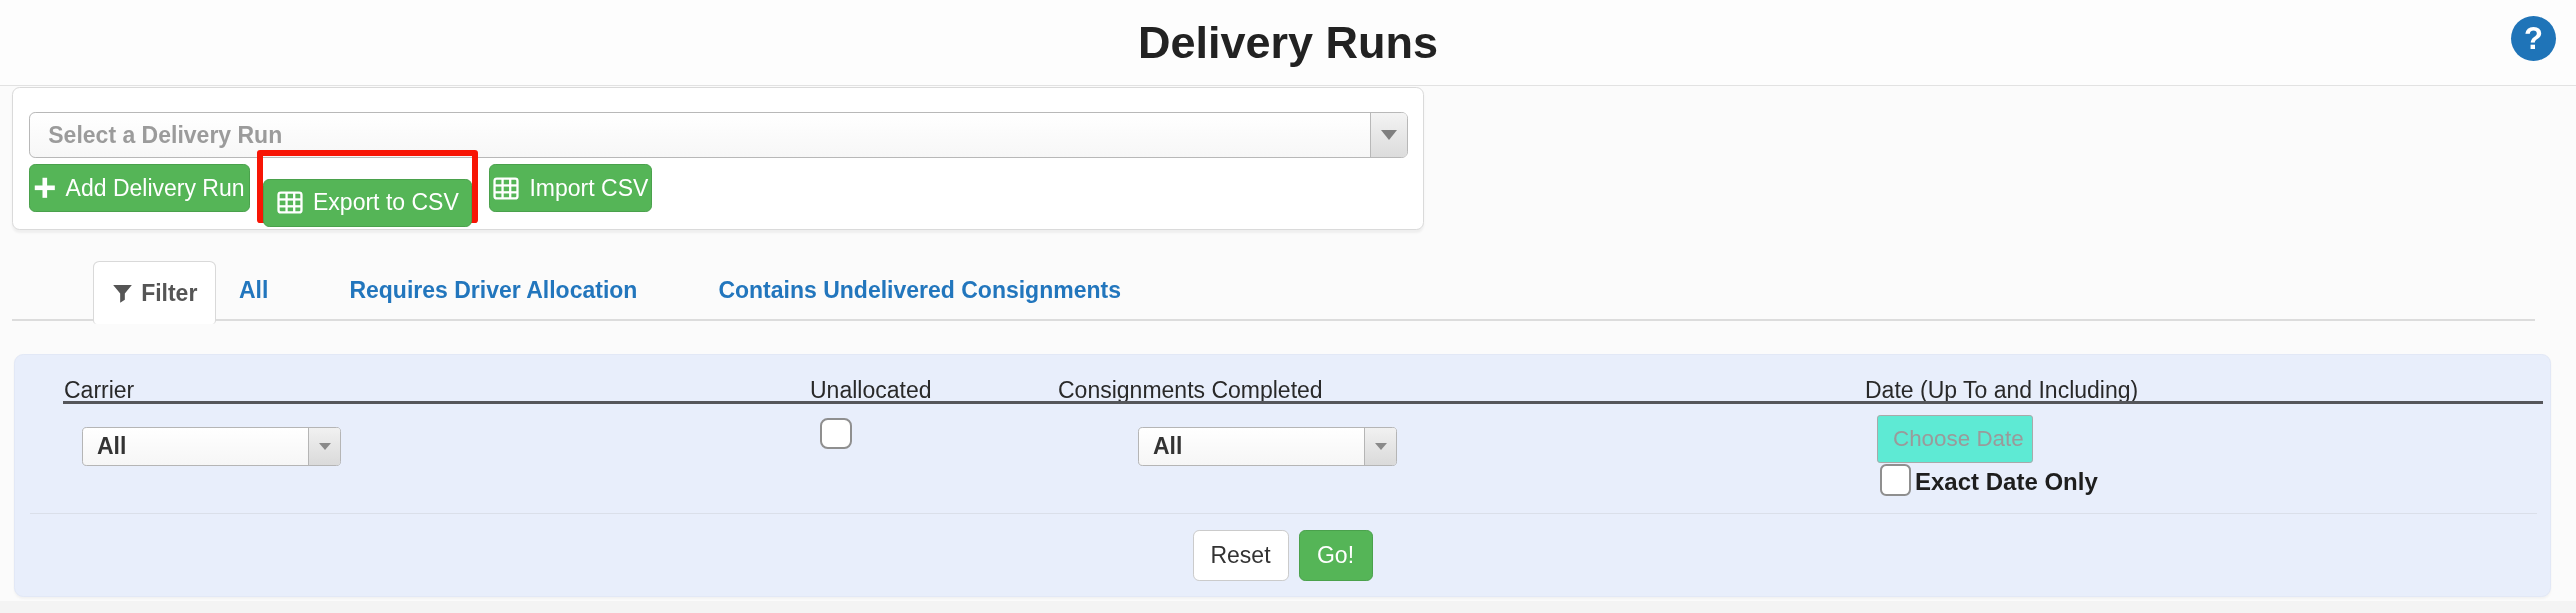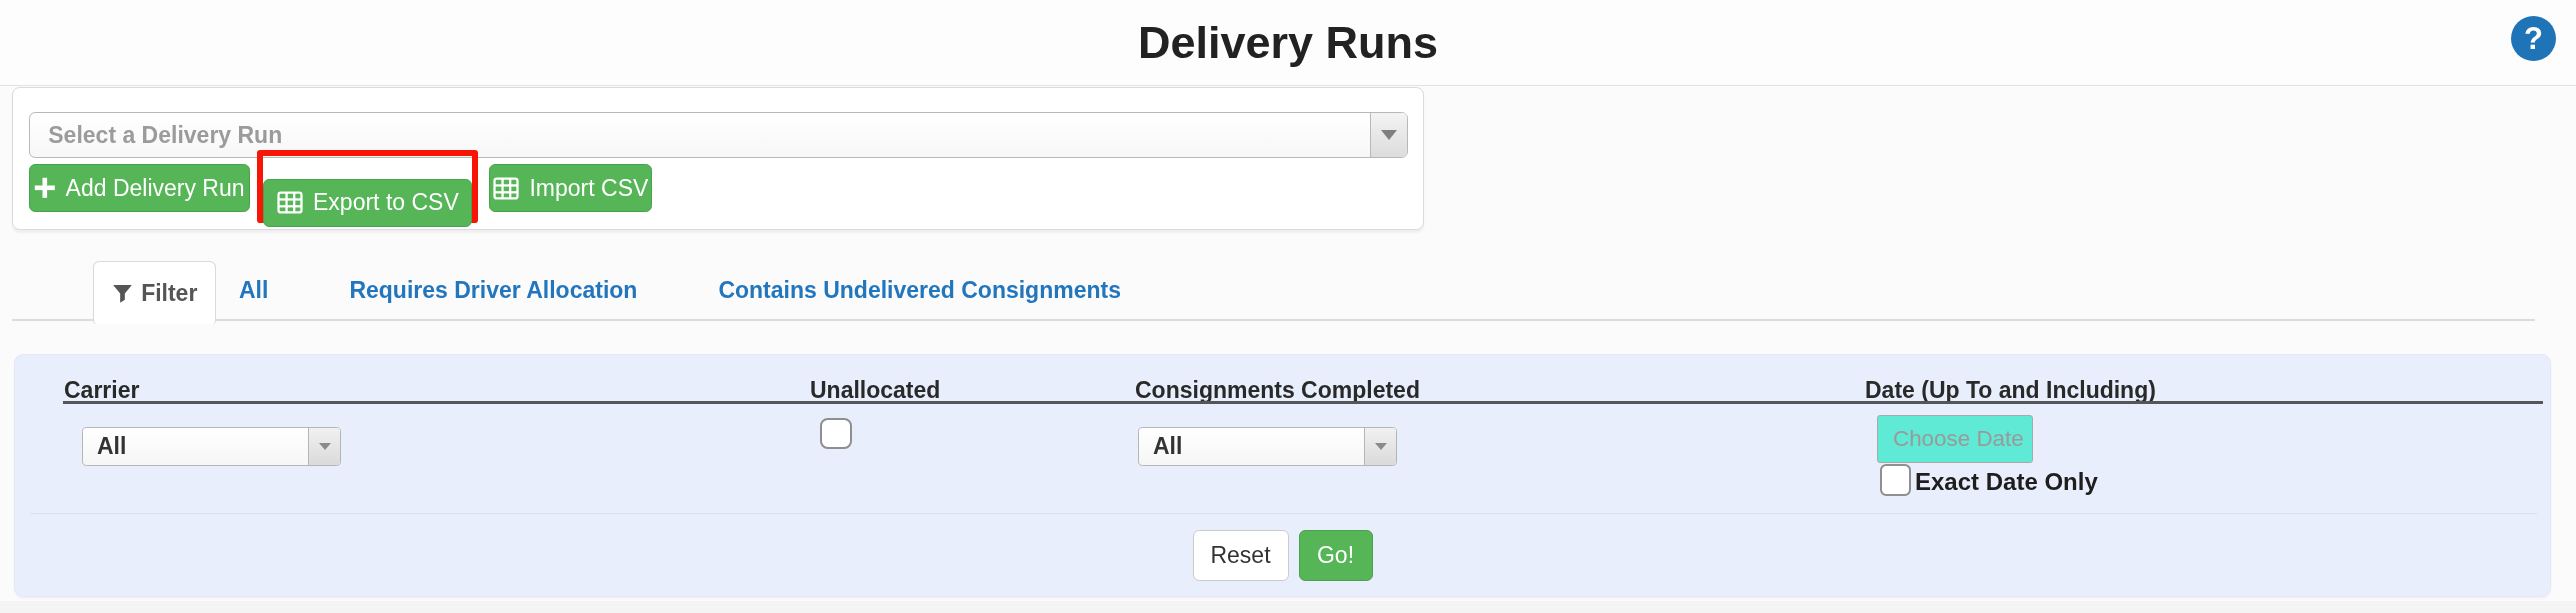--- a/index.html
+++ b/index.html
@@ -91,26 +91,26 @@
     cursor: pointer; white-space: nowrap;
   }
 
   
   .filter-panel {
     position: absolute; left: 14px; top: 354px; width: 2537px; height: 243px;
     background: #e8eefb; border: 0.8px solid #e2e8f6; border-radius: 9.3px;
     box-shadow: 0 1.5px 2.3px rgba(0,0,0,0.04);
   }
   .col-label {
-    position: absolute; top: 22.4px; font-size: 23px; font-weight: bold; color: #292929;
+    position: absolute; top: 22.4px; font-size: 23px; font-weight: normal; color: #292929;
     white-space: nowrap;
   }
   .lbl-carrier { left: 49px; }
   .lbl-unallocated { left: 795px; }
-  .lbl-consignments { left: 1120px; }
+  .lbl-consignments { left: 1043px; }
   .lbl-date { left: 1850px; }
   .header-rule {
     position: absolute; left: 48px; top: 46px; width: 2480px; height: 3.1px;
     background: #55565a;
   }
   .mini-select {
     position: absolute; width: 259px; height: 39px;
     border: 1.5px solid #b5b5b5; border-radius: 4.6px;
     background: linear-gradient(#ffffff, #f6f6f6);
     display: flex; align-items: center; cursor: pointer;

